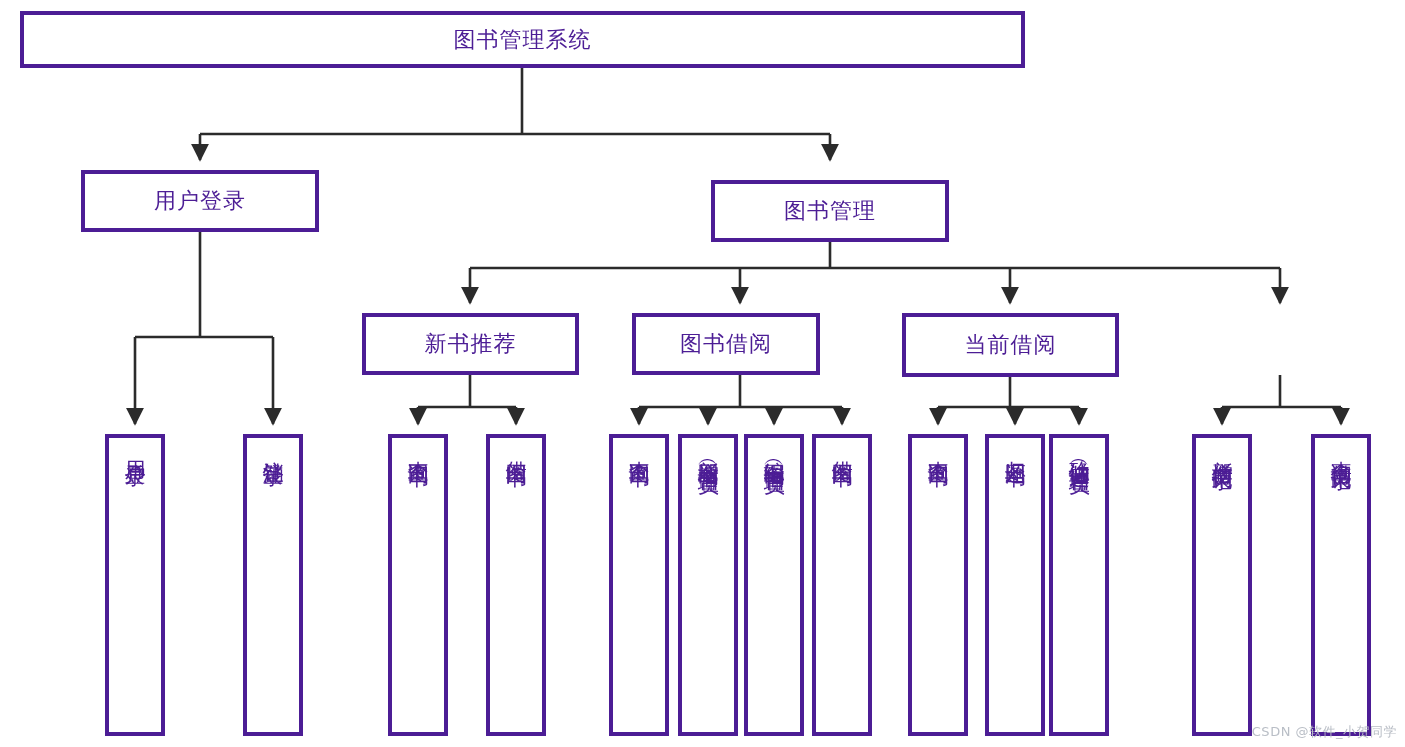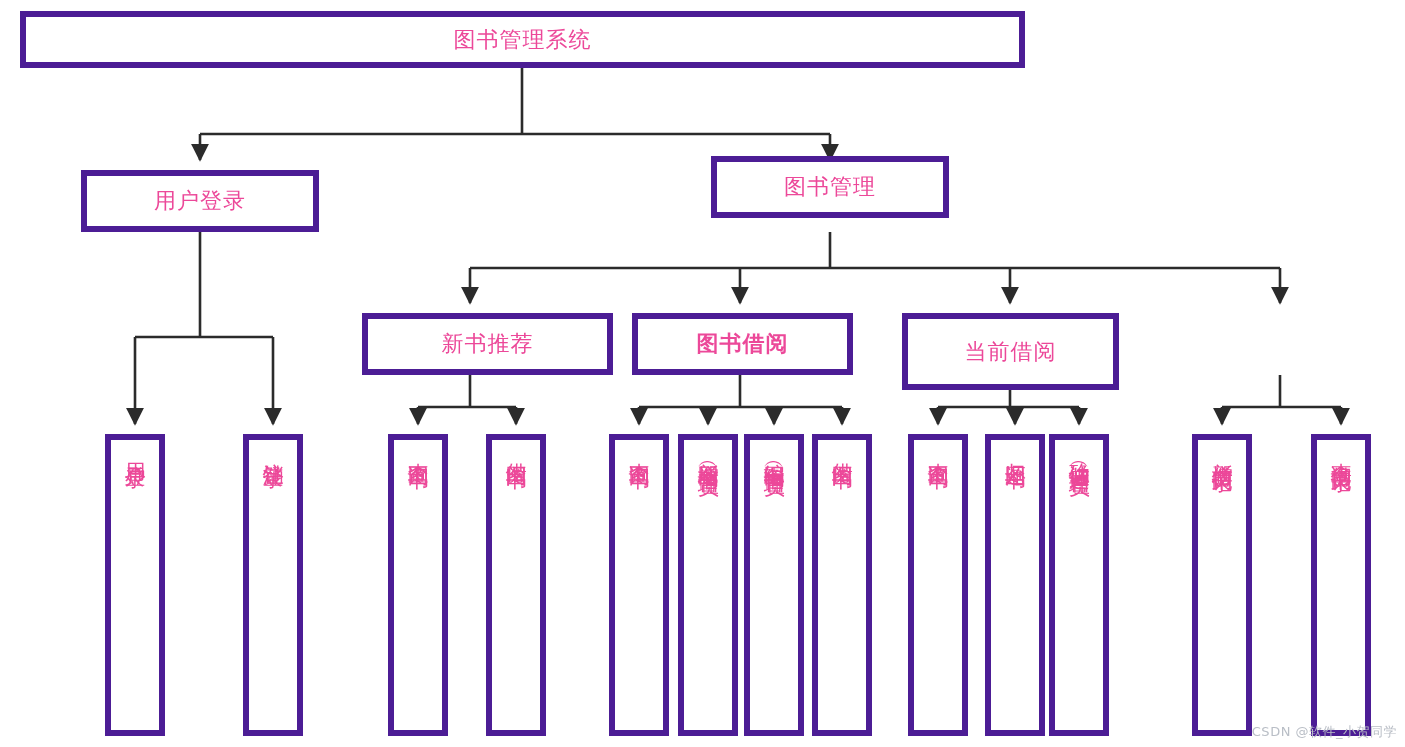--- a/index.html
+++ b/index.html
@@ -1,22 +1,22 @@
 <!DOCTYPE html>
 <html><head>
 <meta charset="utf-8">
 <style>
   html,body{margin:0;padding:0;background:#ffffff;}
   body{width:1405px;height:747px;overflow:hidden;
        font-family:"DejaVu Sans","Liberation Sans",sans-serif;}
   #stage{position:relative;width:1405px;height:747px;background:#fff;}
   svg#wires{position:absolute;left:0;top:0;width:1405px;height:747px;}
   .node{position:absolute;box-sizing:border-box;background:#ffffff;
-        border:6px solid #4c1d95;display:flex;align-items:center;
-        justify-content:center;color:#ec4899;}
+        border:4px solid #4c1d95;display:flex;align-items:center;
+        justify-content:center;color:#4c1d95;}
   .node.h{font-size:22px;letter-spacing:1px;}
   .node.leaf{font-size:21px;writing-mode:vertical-rl;text-orientation:upright;
              line-height:1.08;letter-spacing:2px;padding-top:6px;
              justify-content:flex-start;align-items:center;}
   .node-root{font-size:23px;}
   .watermark{position:absolute;right:8px;bottom:6px;font-size:13px;
              color:#b9bec6;white-space:nowrap;letter-spacing:0.5px;}
 </style>
 </head>
 <body>
@@ -69,25 +69,25 @@
       <path d="M 1280 375 L 1280 407"></path>
       <path d="M 1222 407 L 1341 407"></path>
       <path d="M 1222 407 L 1222 424" marker-end="url(#arr)"></path>
       <path d="M 1341 407 L 1341 424" marker-end="url(#arr)"></path>
     </g>
   </svg>
 
   <div class="node h node-root" style="left:20px;top:11px;width:1005px;height:57px;">图书管理系统</div>
 
   <div class="node h" style="left:81px;top:170px;width:238px;height:62px;">用户登录</div>
-  <div class="node h" style="left:711px;top:156px;width:238px;height:62px;">图书管理</div>
+  <div class="node h" style="left:711px;top:180px;width:238px;height:62px;">图书管理</div>
 
-  <div class="node h" style="left:362px;top:313px;width:251px;height:62px;">新书推荐</div>
-  <div class="node h" style="left:632px;top:313px;width:221px;height:62px;font-weight:bold;">图书借阅</div>
-  <div class="node h" style="left:902px;top:313px;width:217px;height:77px;">当前借阅</div>
+  <div class="node h" style="left:362px;top:313px;width:217px;height:62px;">新书推荐</div>
+  <div class="node h" style="left:632px;top:313px;width:188px;height:62px;">图书借阅</div>
+  <div class="node h" style="left:902px;top:313px;width:217px;height:64px;">当前借阅</div>
 
   <div class="node leaf" style="left:105px;top:434px;width:60px;height:302px;">用户登录</div>
   <div class="node leaf" style="left:243px;top:434px;width:60px;height:302px;">注销登录</div>
   <div class="node leaf" style="left:388px;top:434px;width:60px;height:302px;">查询图书</div>
   <div class="node leaf" style="left:486px;top:434px;width:60px;height:302px;">借阅图书</div>
   <div class="node leaf" style="left:609px;top:434px;width:60px;height:302px;">查询图书</div>
   <div class="node leaf" style="left:678px;top:434px;width:60px;height:302px;">新增图书（管理员）</div>
   <div class="node leaf" style="left:744px;top:434px;width:60px;height:302px;">编辑图书（管理员）</div>
   <div class="node leaf" style="left:812px;top:434px;width:60px;height:302px;">借阅图书</div>
   <div class="node leaf" style="left:908px;top:434px;width:60px;height:302px;">查询图书</div>

